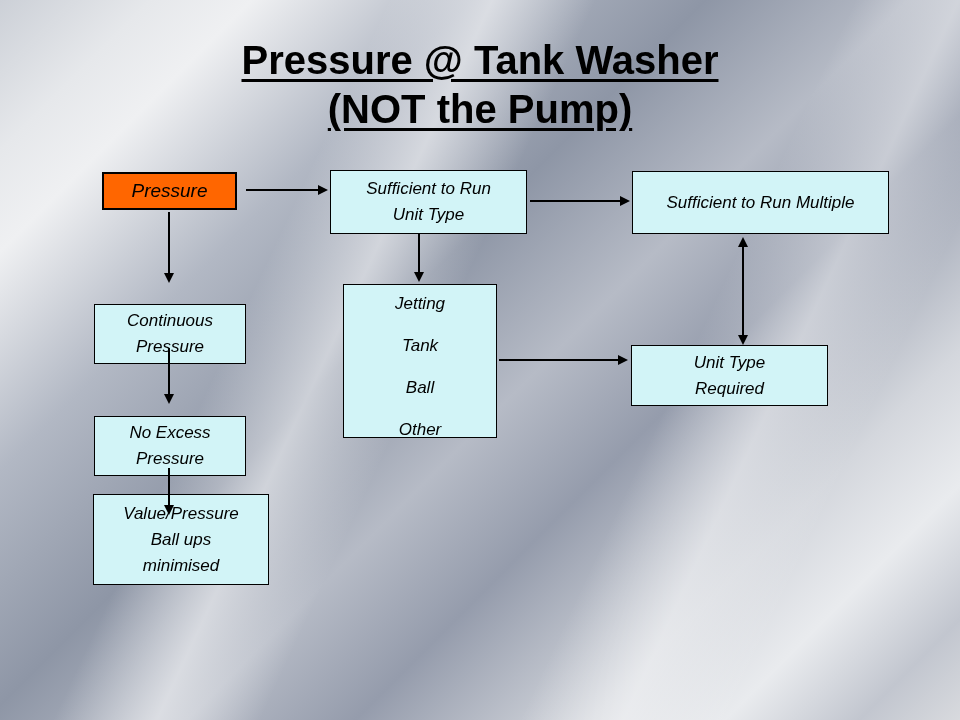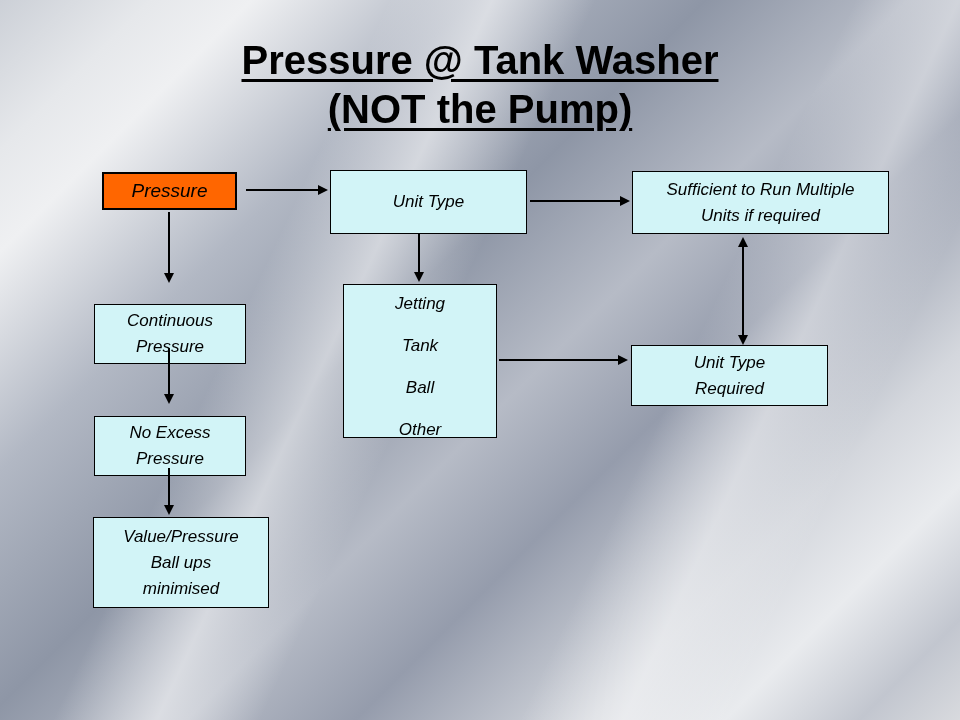--- a/index.html
+++ b/index.html
@@ -61,26 +61,26 @@
     <span class="tline">Pressure @ Tank Washer</span>
     <span class="tbreak"></span>
     <span class="tline">(NOT the Pump)</span>
   </div>
 
   <div class="node accent" style="left:102px;top:172px;width:135px;height:38px">
     <span class="ln">Pressure</span>
   </div>
 
   <div class="node" style="left:330px;top:170px;width:197px;height:64px">
+    <span class="ln">Sufficient to Run</span>
     <span class="ln">Unit Type</span>
   </div>
 
   <div class="node" style="left:632px;top:171px;width:257px;height:63px">
     <span class="ln">Sufficient to Run Multiple</span>
-    <span class="ln">Units if required</span>
   </div>
 
   <div class="node" style="left:94px;top:304px;width:152px;height:60px">
     <span class="ln">Continuous</span>
     <span class="ln">Pressure</span>
   </div>
 
   <div class="node options" style="left:343px;top:284px;width:154px;height:154px">
     <span class="ln">Jetting</span>
     <span class="ln">Tank</span>
@@ -91,21 +91,21 @@
   <div class="node" style="left:631px;top:345px;width:197px;height:61px">
     <span class="ln">Unit Type</span>
     <span class="ln">Required</span>
   </div>
 
   <div class="node" style="left:94px;top:416px;width:152px;height:60px">
     <span class="ln">No Excess</span>
     <span class="ln">Pressure</span>
   </div>
 
-  <div class="node" style="left:93px;top:517px;width:176px;height:91px">
+  <div class="node" style="left:93px;top:494px;width:176px;height:91px">
     <span class="ln">Value/Pressure</span>
     <span class="ln">Ball ups</span>
     <span class="ln">minimised</span>
   </div>
 
   <div>
     <div class="hline" style="left:246px;top:189px;width:73px"></div>
     <div class="head right" style="left:318px;top:185px"></div>
   </div>
 

